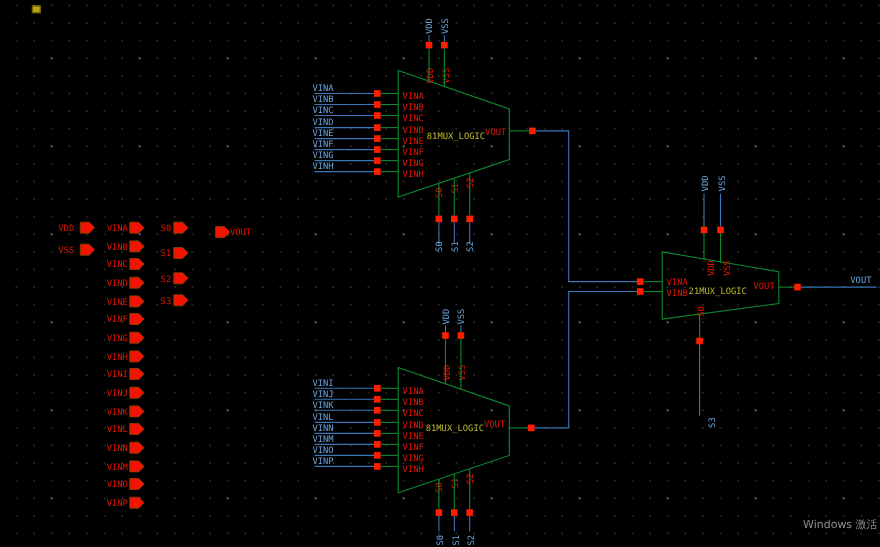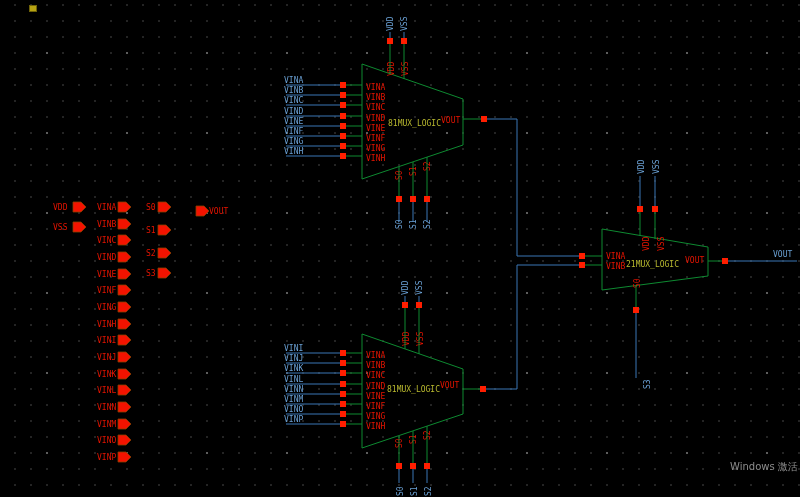--- a/index.html
+++ b/index.html
@@ -12,21 +12,21 @@
     background-position:7px 13px,7px 13px;}
   svg{position:absolute;left:0;top:0;}
   .t{font-family:"DejaVu Sans Mono",monospace;font-size:8px;}
   .rd{fill:#e51400;}
   .cy{fill:#6aa0d4;}
   .yl{fill:#b8b82e;}
   .gw{stroke:#0e8a31;fill:none;stroke-width:1;}
   .bw{stroke:#3b76b5;fill:none;stroke-width:1;}
   .sqc{fill:#ff1e00;}
   .arrc{fill:#f21300;stroke:#8a4000;stroke-width:0.8;}
-  #watermark{position:absolute;left:730px;top:460px;width:70px;height:15px;overflow:hidden;
+  #watermark{position:absolute;left:730px;top:470px;width:70px;height:15px;overflow:hidden;
     color:#8d8d8d;font-family:"DejaVu Sans",sans-serif;font-size:10px;white-space:nowrap;}
   #artifact{position:absolute;left:29px;top:5px;width:8px;height:7px;background:#b7a313;border:1px solid #6e6208;box-sizing:border-box;}
 </style>
 </head>
 <body>
 
 <div id="stage">
 <div id="artifact"></div>
 
 <svg width="800" height="497" viewBox="0 0 800 497">

